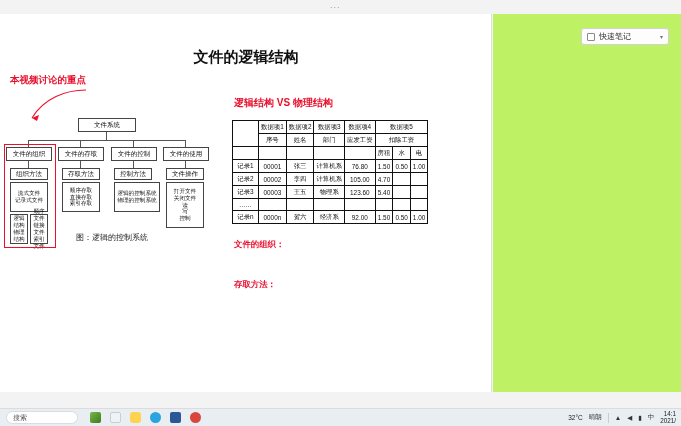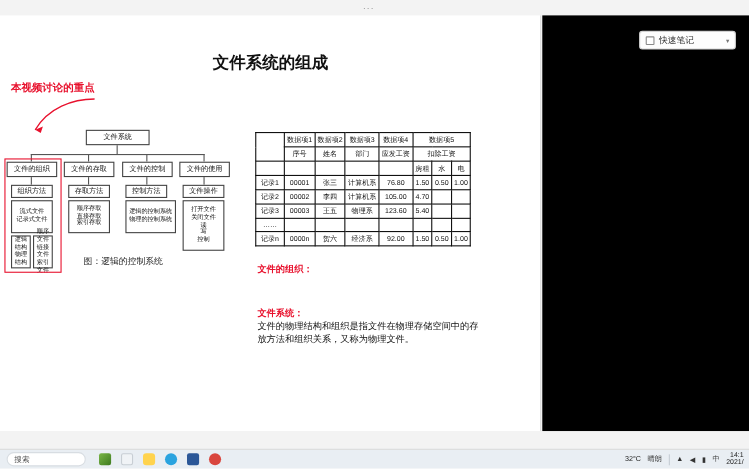--- a/index.html
+++ b/index.html
@@ -71,21 +71,21 @@
   }
   table.data td.lbl { text-align:center; }
   table.data tr.sep td { height:12px; }
   
   .para {
     position:absolute; font-size:8.4px; color:#111; line-height:1.45;
     font-family:"Liberation Sans", sans-serif;
   }
   .para.red { color:#e8112d; font-weight:bold; }
   
-  .rail { position:absolute; left:493px; top:14px; width:188px; height:378px; background:#000000; }
+  .rail { position:absolute; left:493px; top:14px; width:188px; height:378px; background:#bef264; }
   .note-btn {
     position:absolute; right:12px; top:14px;
     width:88px; height:17px; border:1px solid #d2d2d2; border-radius:3px;
     background:#fdfdfd; font-size:8px; color:#333;
     display:flex; align-items:center; gap:4px; padding:0 5px;
   }
   .note-btn .sq {
     width:8px; height:8px; border:1px solid #8a8a8a; border-radius:1px; background:#fff;
     display:inline-block;
   }
@@ -111,21 +111,21 @@
 </style>
 </head>
 <body>
 
 <div class="topstrip">
   <div class="dots">...</div>
 </div>
 
 <div class="page">
 
-  <div class="doc-title">文件系统的组成</div>
+  <div class="doc-title">文件的逻辑结构</div>
 
   <div class="note-red">本视频讨论的重点</div>
 
   <svg class="red-arrow" width="90" height="48">
     <path d="M72,6 C52,6 30,14 18,34" stroke="#e8112d" stroke-width="1.2" fill="none"></path>
     <path d="M18,34 l7,-3 l-2,6 z" fill="#e8112d"></path>
   </svg>
 
   <div class="diagram">
 
@@ -182,20 +182,21 @@
       <span>顺序文件</span>
       <span>链接文件</span>
       <span>索引文件</span>
     </div>
 
     <div class="redbox" style="left:-2px; top:26px; width:52px; height:104px;"></div>
   </div>
 
   <div class="diagram-caption">图：逻辑的控制系统</div>
 
+  <div class="sec-head" style="left:234px; top:82px;">逻辑结构 VS 物理结构</div>
 
   <div class="tbl-wrap">
     <table class="data">
       <tbody>
           <tr>
         <td rowspan="2" style="width:26px;"></td>
         <td rowspan="1">数据项1</td>
         <td rowspan="1">数据项2</td>
         <td rowspan="1">数据项3</td>
         <td rowspan="1">数据项4</td>
@@ -268,23 +269,21 @@
         <td>1.50</td>
         <td>0.50</td>
         <td>1.00</td>
       </tr>
     </tbody>
       </table>
   </div>
 
   <div class="para red" style="left:234px; top:224px;">文件的组织：</div>
 
-  <div class="para red" style="left:234px; top:264px;">文件系统：</div>
-  <div class="para" style="left:234px; top:276px; white-space:pre-line;">文件的物理结构和组织是指文件在物理存储空间中的存
-放方法和组织关系，又称为物理文件。</div>
+  <div class="para red" style="left:234px; top:264px;">存取方法：</div>
 
 </div>
 
 <div class="rail">
   <div class="note-btn">
     <span class="sq"></span>
     <span>快速笔记</span>
     <span class="caret">▾</span>
   </div>
 </div>

